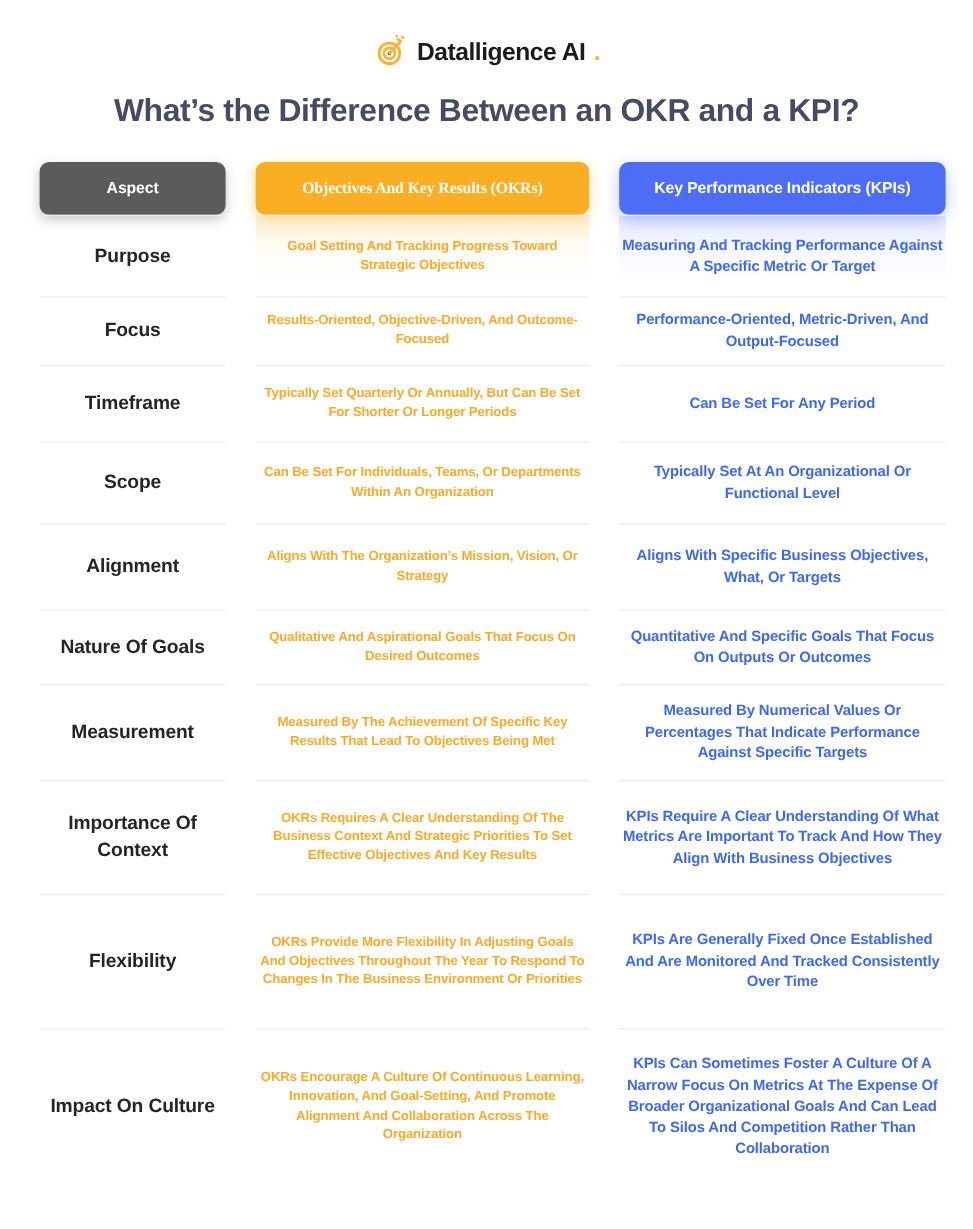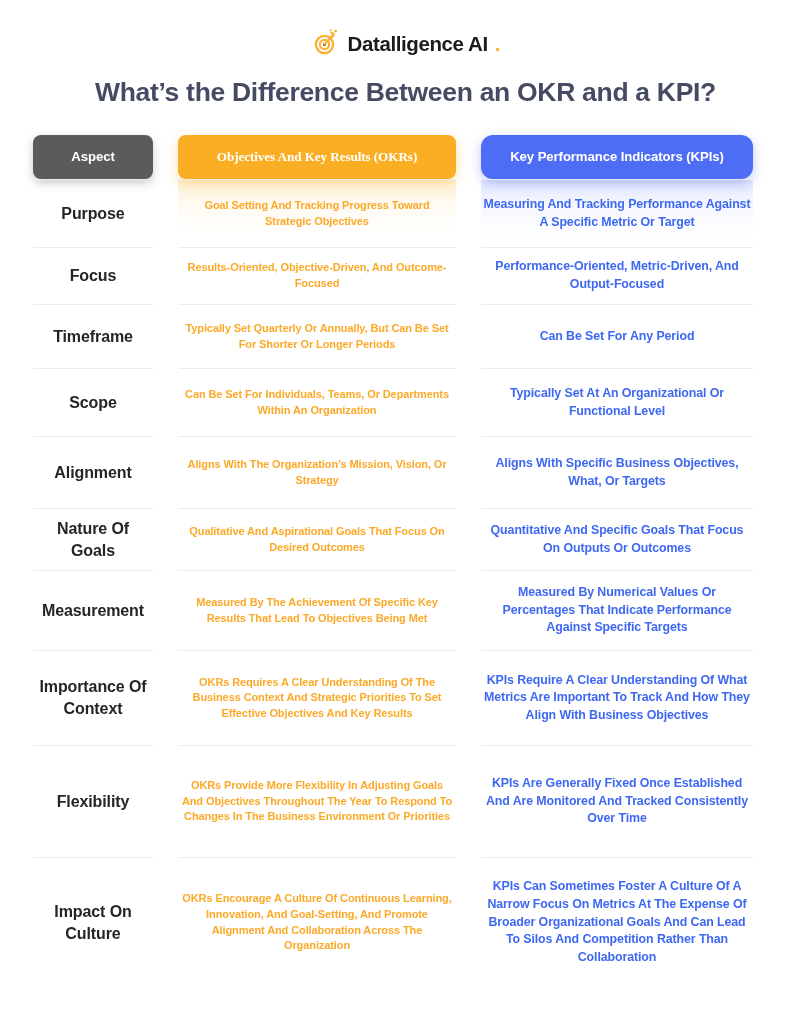--- a/index.html
+++ b/index.html
@@ -74,21 +74,21 @@
 
   .t-row {
     display: flex;
     width: 745px;
     align-items: stretch;
   }
 
   .t-col {
     position: relative;
   }
-  .col-aspect  { width: 120px; flex: none; margin-right: 25px; }
+  .col-aspect  { width: 155px; flex: none; margin-right: 25px; }
   .col-okr     { width: 278px; flex: none; margin-right: 25px; }
   .col-kpi     { width: 272px; flex: none; }
 
   
   .head-row { margin-bottom: 0; }
 
   .pill {
     height: 44px;
     border-radius: 8px;
     display: flex;
@@ -107,21 +107,20 @@
     box-shadow: 0 4px 10px rgba(80,80,80,0.30);
   }
   .pill-okr {
     background: #F9AE23;
     box-shadow: 0 4px 12px rgba(249,174,35,0.38);
     font-family: Liberation Serif, serif;
   }
   .pill-kpi {
     background: #4E6DF5;
     box-shadow: 0 4px 12px rgba(78,109,245,0.38);
-    border-radius: 12px;
   }
 
   
   .glow {
     position: absolute;
     left: 0;
     top: 44px;
     width: 100%;
     height: 58px;
     pointer-events: none;

